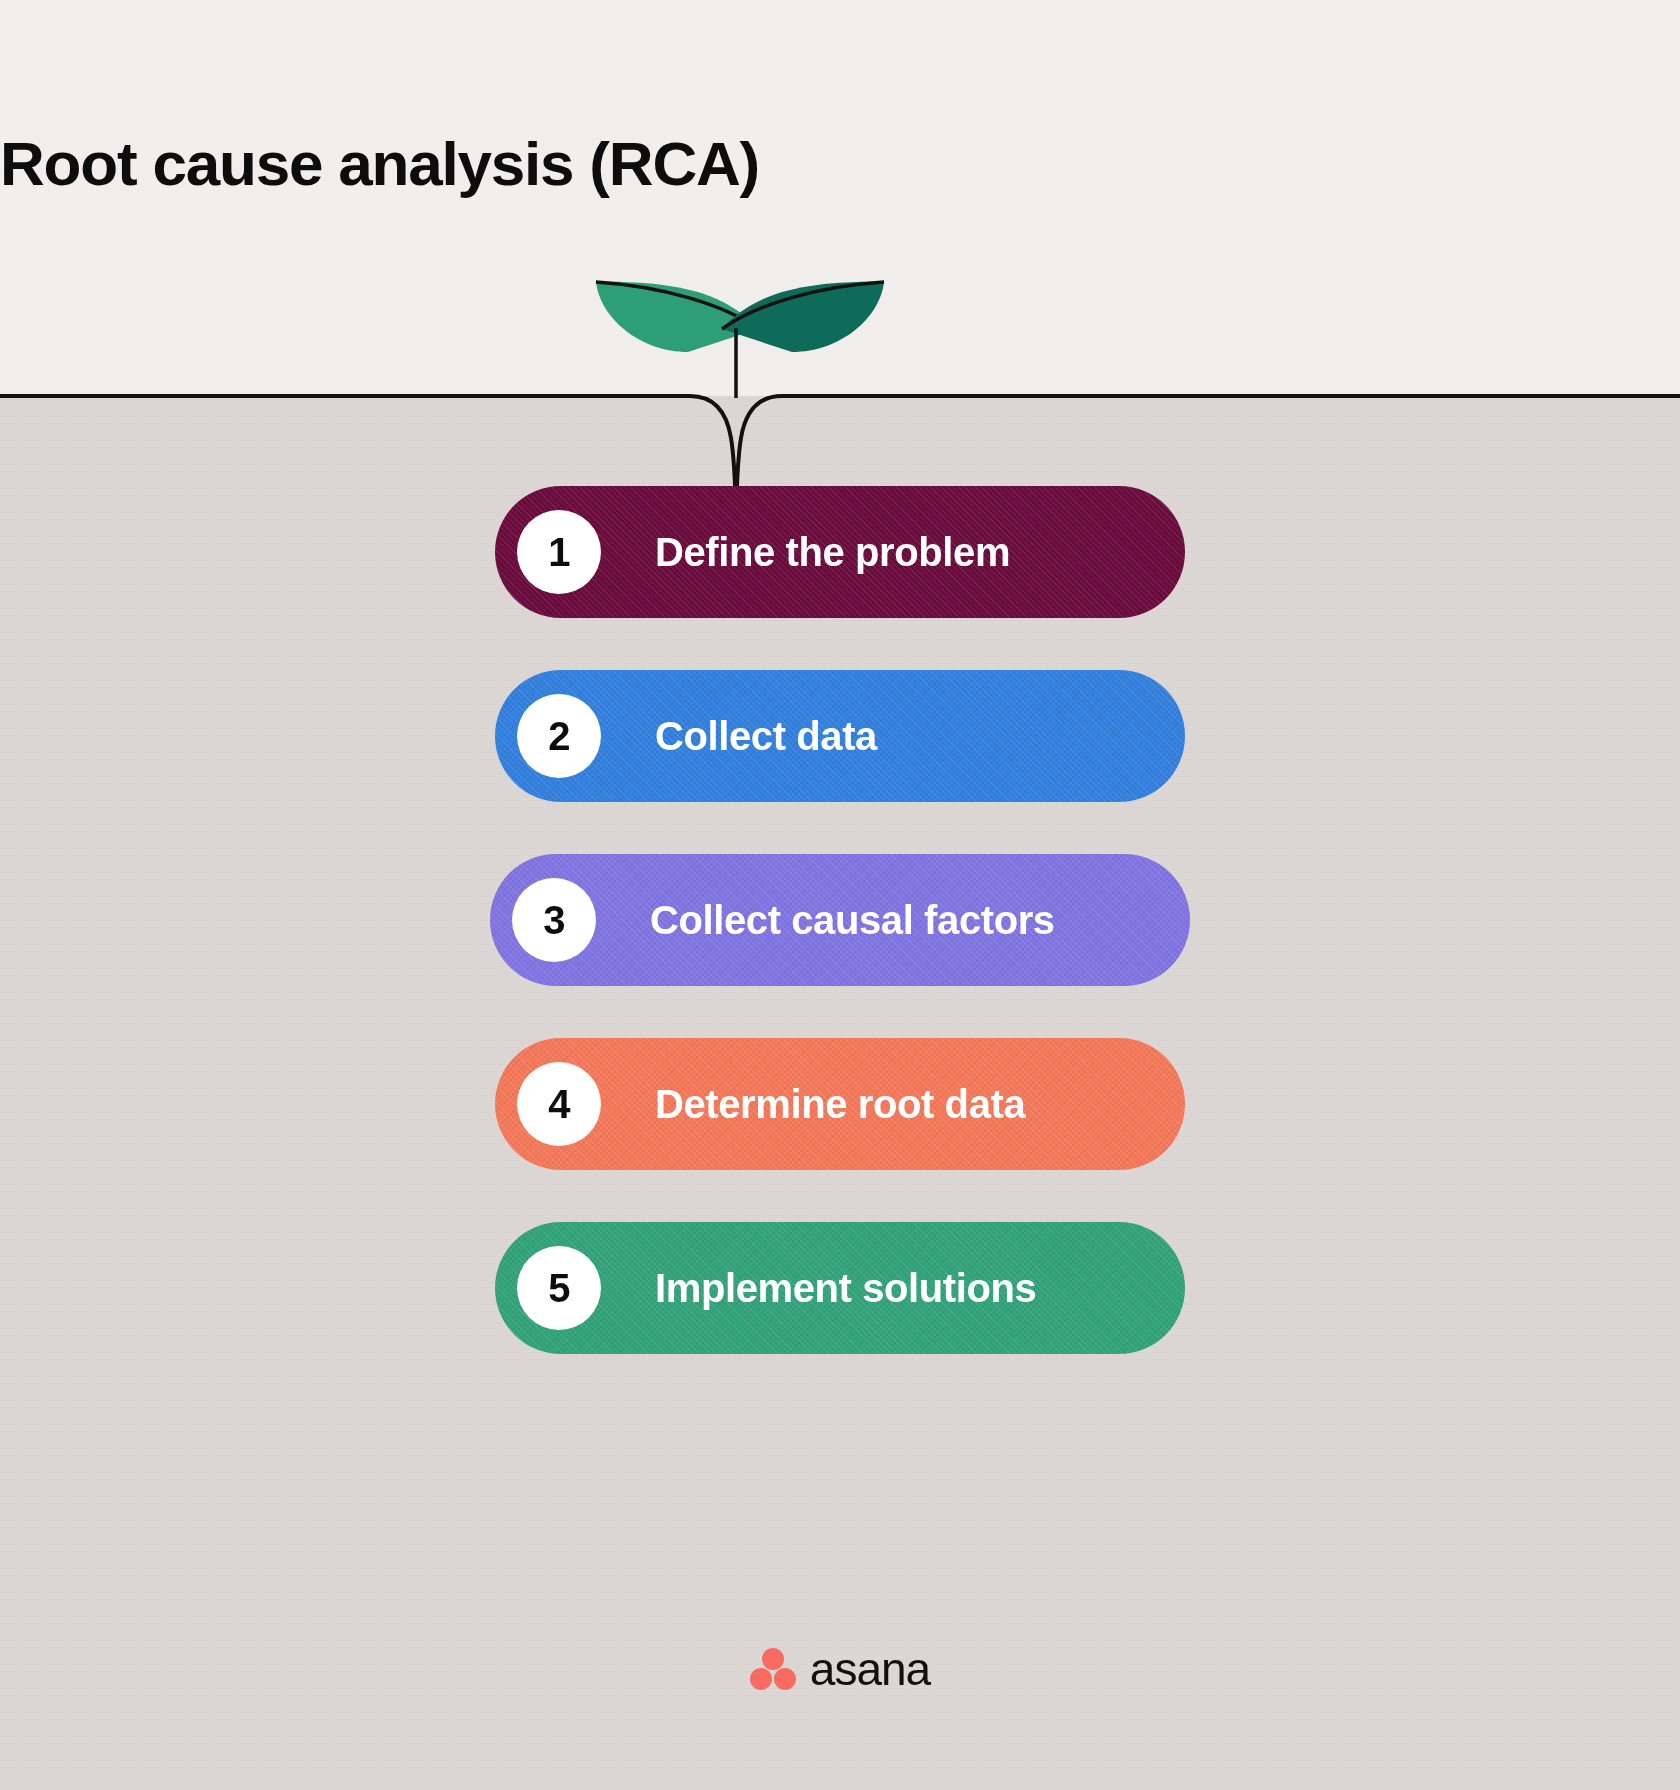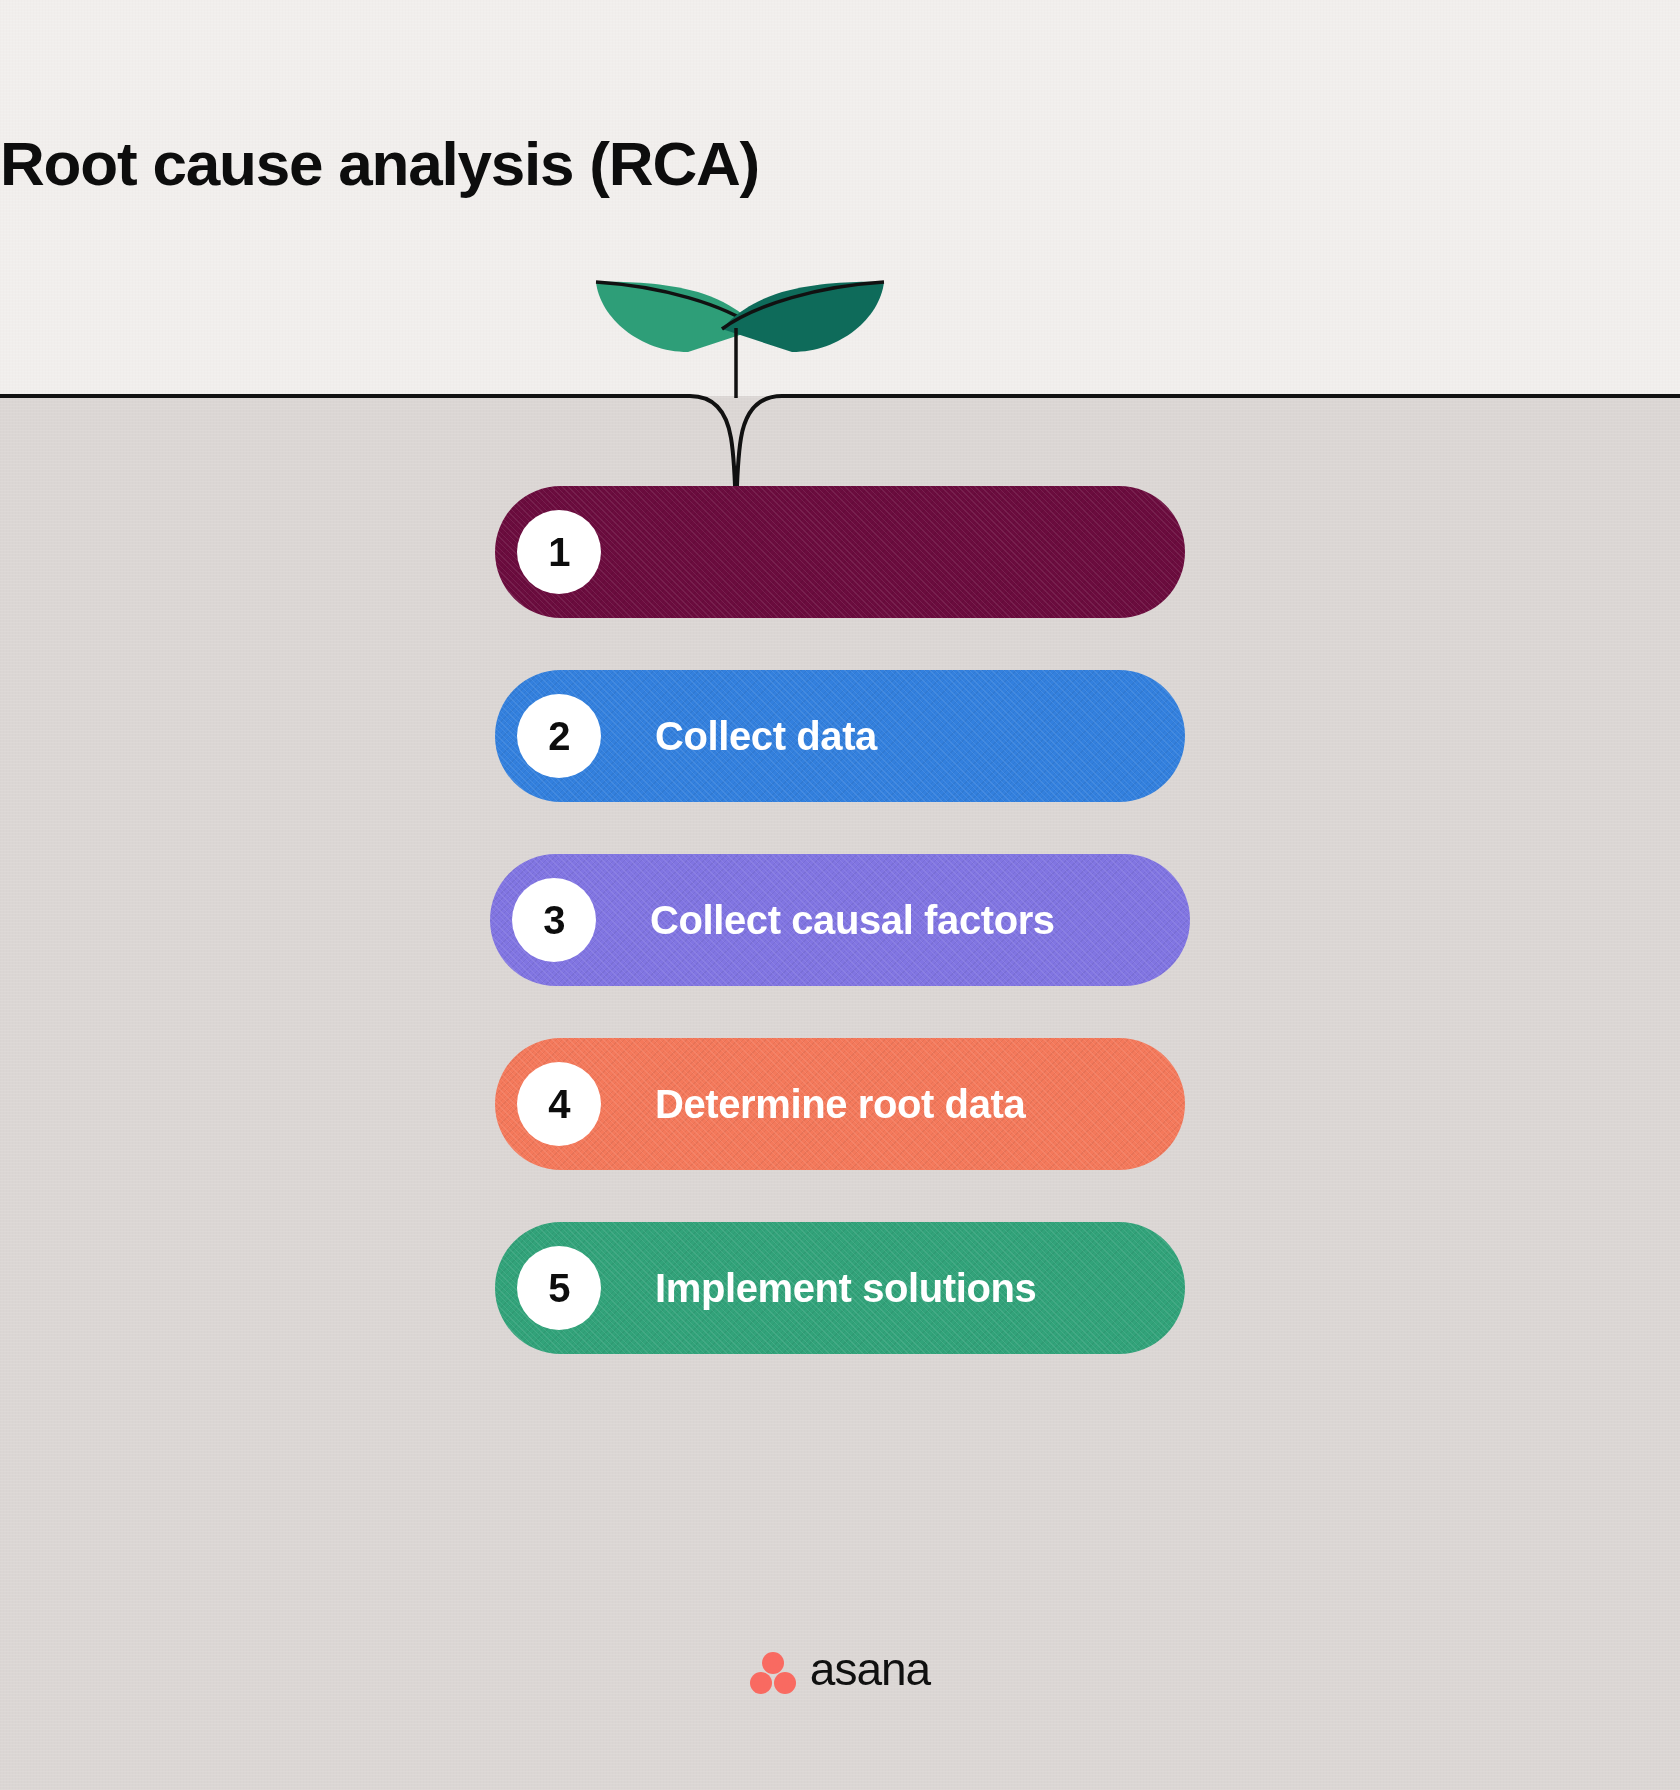--- a/index.html
+++ b/index.html
@@ -126,21 +126,21 @@
     white-space: nowrap;
   }
 
   
   .logo {
     position: absolute;
     left: 0;
     top: 1648px;
     width: 1680px;
     display: flex;
-    align-items: flex-end;
+    align-items: flex-start;
     justify-content: center;
     gap: 14px;
   }
   .logo-mark { display: block; }
   .logo-word {
     font-size: 46px;
     font-weight: 400;
     color: #101010;
     letter-spacing: -1px;
     line-height: 1;
@@ -175,20 +175,21 @@
     <path d="M884,282 C884,282 820,279 776,294 C738,307 722,329 722,329 L792,352 C840,352 880,318 884,282 Z" fill="#0E6B5A"></path>
     <path d="M884,282 C820,286 756,304 722,329" fill="none" stroke="#111111" stroke-width="3.5"></path>
 
     <line x1="736" y1="328" x2="736" y2="398" stroke="#111111" stroke-width="3.5"></line>
   </svg>
 
   <div class="steps">
 
     <div class="step step-1">
       <div class="num-circle">1</div>
+      <div class="step-label">Define the problem</div>
     </div>
 
     <div class="step step-2">
       <div class="num-circle">2</div>
       <div class="step-label">Collect data</div>
     </div>
 
     <div class="step step-3">
       <div class="num-circle">3</div>
       <div class="step-label">Collect causal factors</div>

